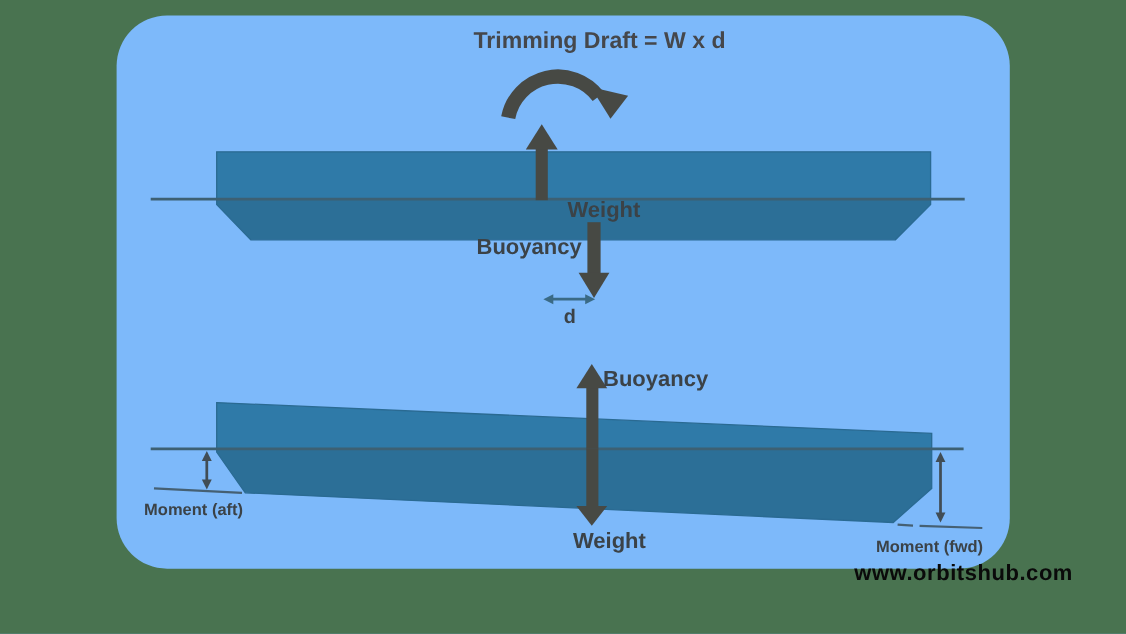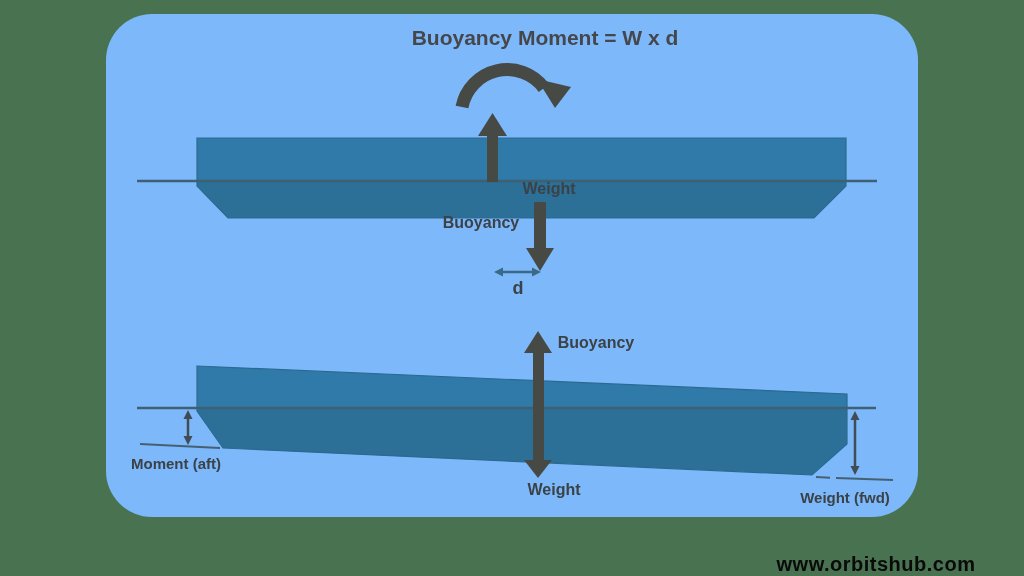--- a/index.html
+++ b/index.html
@@ -2,21 +2,21 @@
 <html><head>
 <meta charset="utf-8">
 <style>
   html,body{margin:0;padding:0;}
   body{background:#497350;font-family:"Liberation Sans",sans-serif;}
   .stage{position:relative;width:1024px;height:576px;overflow:hidden;background:#497350;}
   .panel{position:absolute;left:106px;top:14px;width:812px;height:503px;border-radius:46px;background:#7db9fa;}
   .diagram-svg{position:absolute;left:0;top:0;width:1024px;height:576px;}
   .lbl{position:absolute;transform:translateX(-50%);color:#3b4247;font-weight:700;white-space:nowrap;}
   .lbl-title{font-size:21px;color:#45474b;}
-  .lbl-force{font-size:16px;}
+  .lbl-force{font-size:20px;}
   .lbl-d{font-size:18px;}
   .lbl-draft{font-size:15px;}
   .lbl-site{font-size:20px;color:#0a0a0a;letter-spacing:0.5px;}
 </style>
 </head>
 <body>
 
 <div class="stage">
 
   <div class="panel"></div>
@@ -74,26 +74,26 @@
       <g stroke="#414d55" fill="#414d55">
         <line x1="855" y1="418" x2="855" y2="468" stroke-width="2.5"></line>
         <polygon points="855,411 850.5,420 859.5,420" stroke="none"></polygon>
         <polygon points="855,475 850.5,466 859.5,466" stroke="none"></polygon>
       </g>
       <line x1="816" y1="477" x2="830" y2="477.8" stroke="#456073" stroke-width="2"></line>
       <line x1="836" y1="478" x2="893" y2="480" stroke="#456073" stroke-width="2"></line>
     </g>
   </svg>
 
-  <div class="lbl lbl-title" style="left:545px;top:26px;">Buoyancy Moment = W x d</div>
+  <div class="lbl lbl-title" style="left:545px;top:26px;">Trimming Draft = W x d</div>
 
   <div class="lbl lbl-force" style="left:549px;top:180px;">Weight</div>
   <div class="lbl lbl-force" style="left:481px;top:214px;">Buoyancy</div>
   <div class="lbl lbl-d" style="left:518px;top:278px;">d</div>
 
   <div class="lbl lbl-force" style="left:596px;top:334px;">Buoyancy</div>
   <div class="lbl lbl-force" style="left:554px;top:481px;">Weight</div>
   <div class="lbl lbl-draft" style="left:176px;top:455px;">Moment (aft)</div>
-  <div class="lbl lbl-draft" style="left:845px;top:489px;">Weight (fwd)</div>
+  <div class="lbl lbl-draft" style="left:845px;top:489px;">Moment (fwd)</div>
 
-  <div class="lbl lbl-site" style="left:876px;top:553px;">www.orbitshub.com</div>
+  <div class="lbl lbl-site" style="left:876px;top:510px;">www.orbitshub.com</div>
 
 </div>
 
 </body></html>

